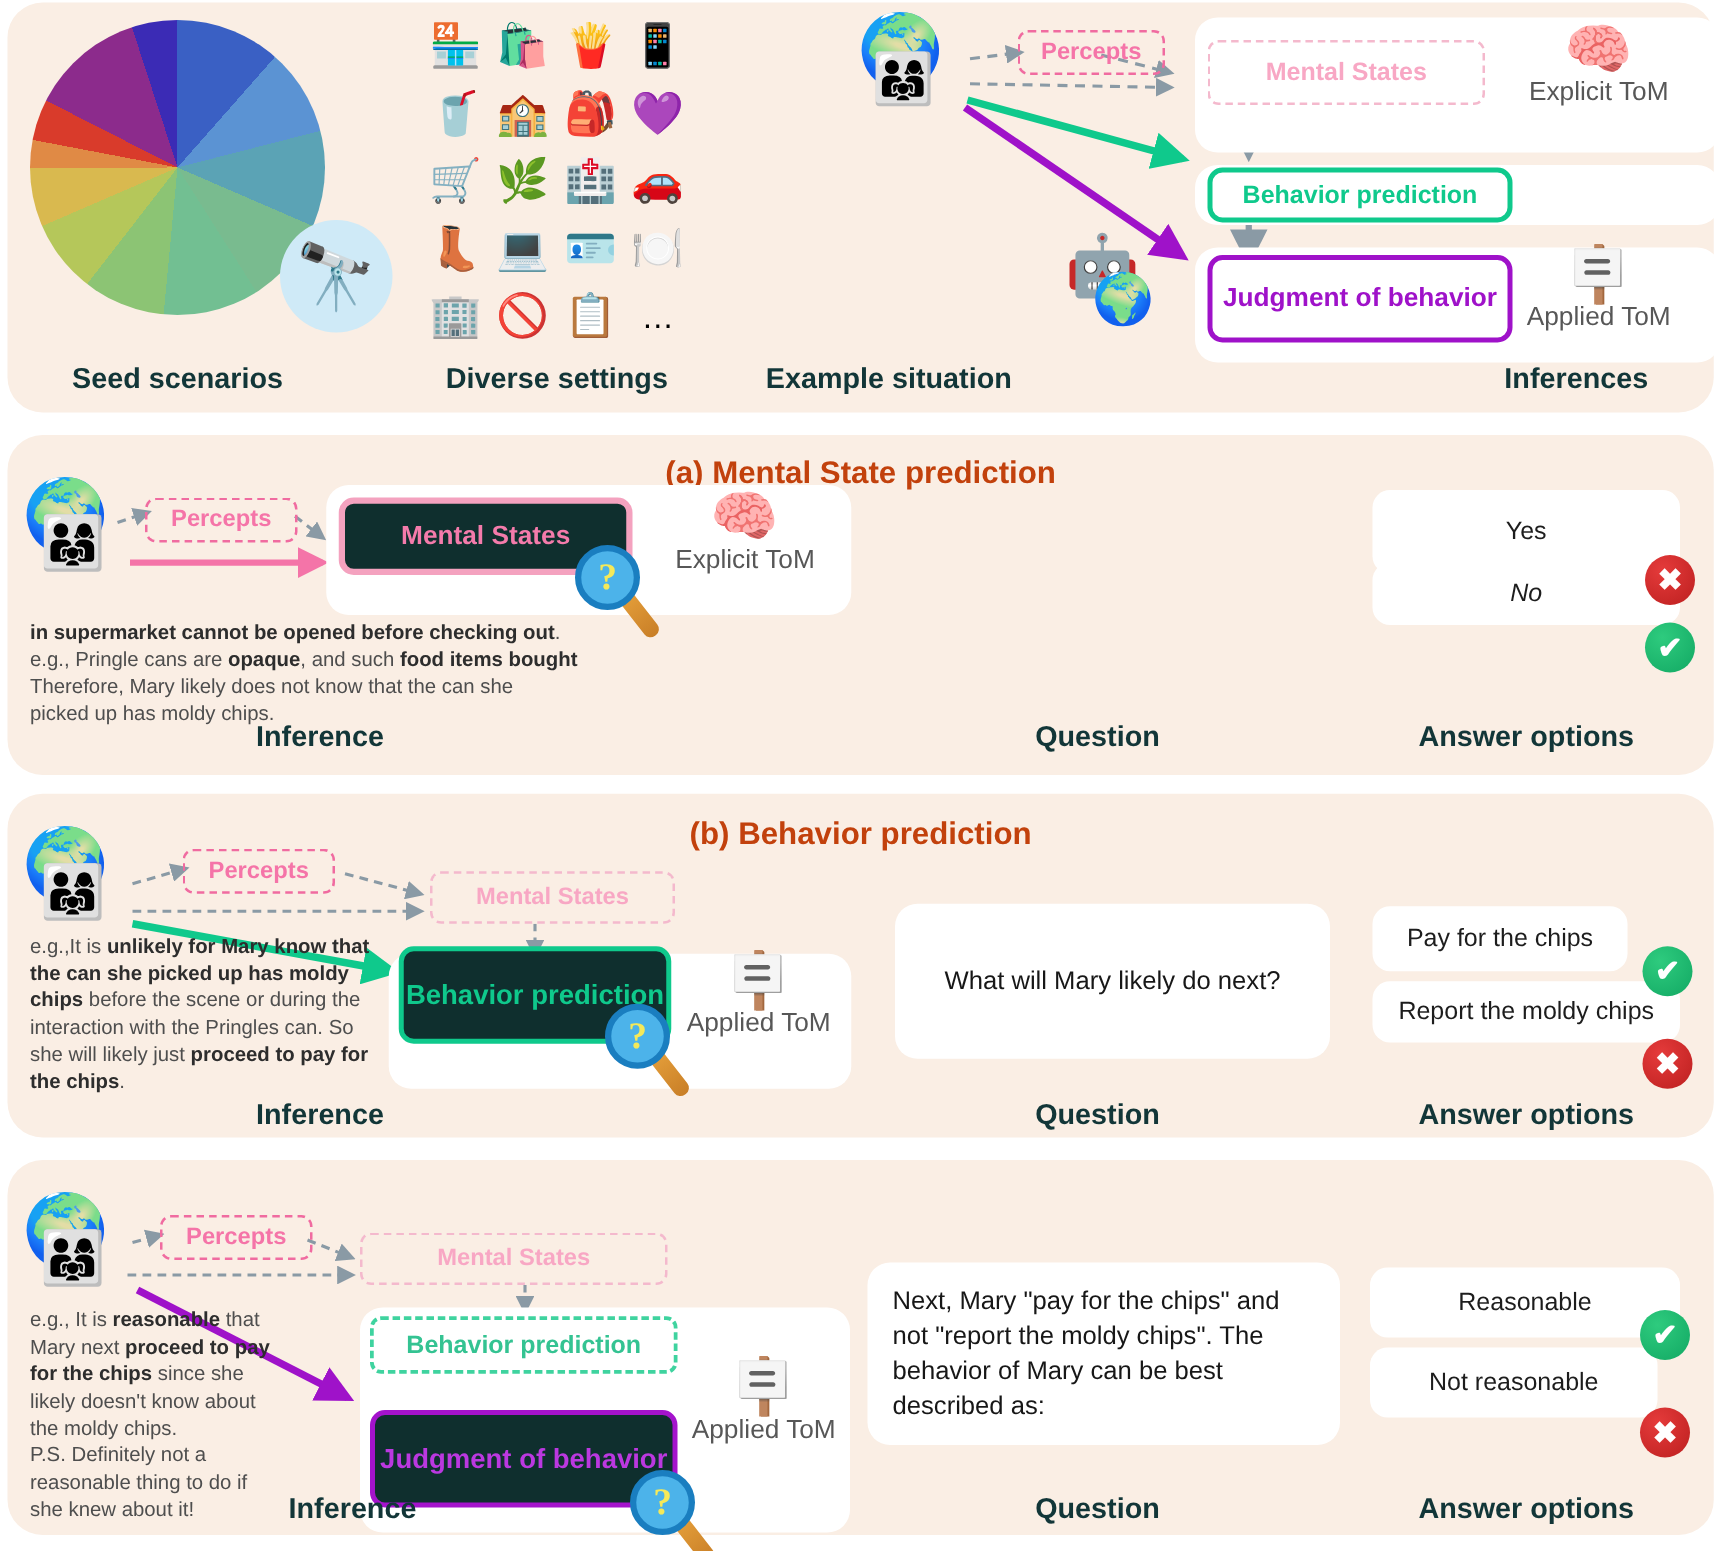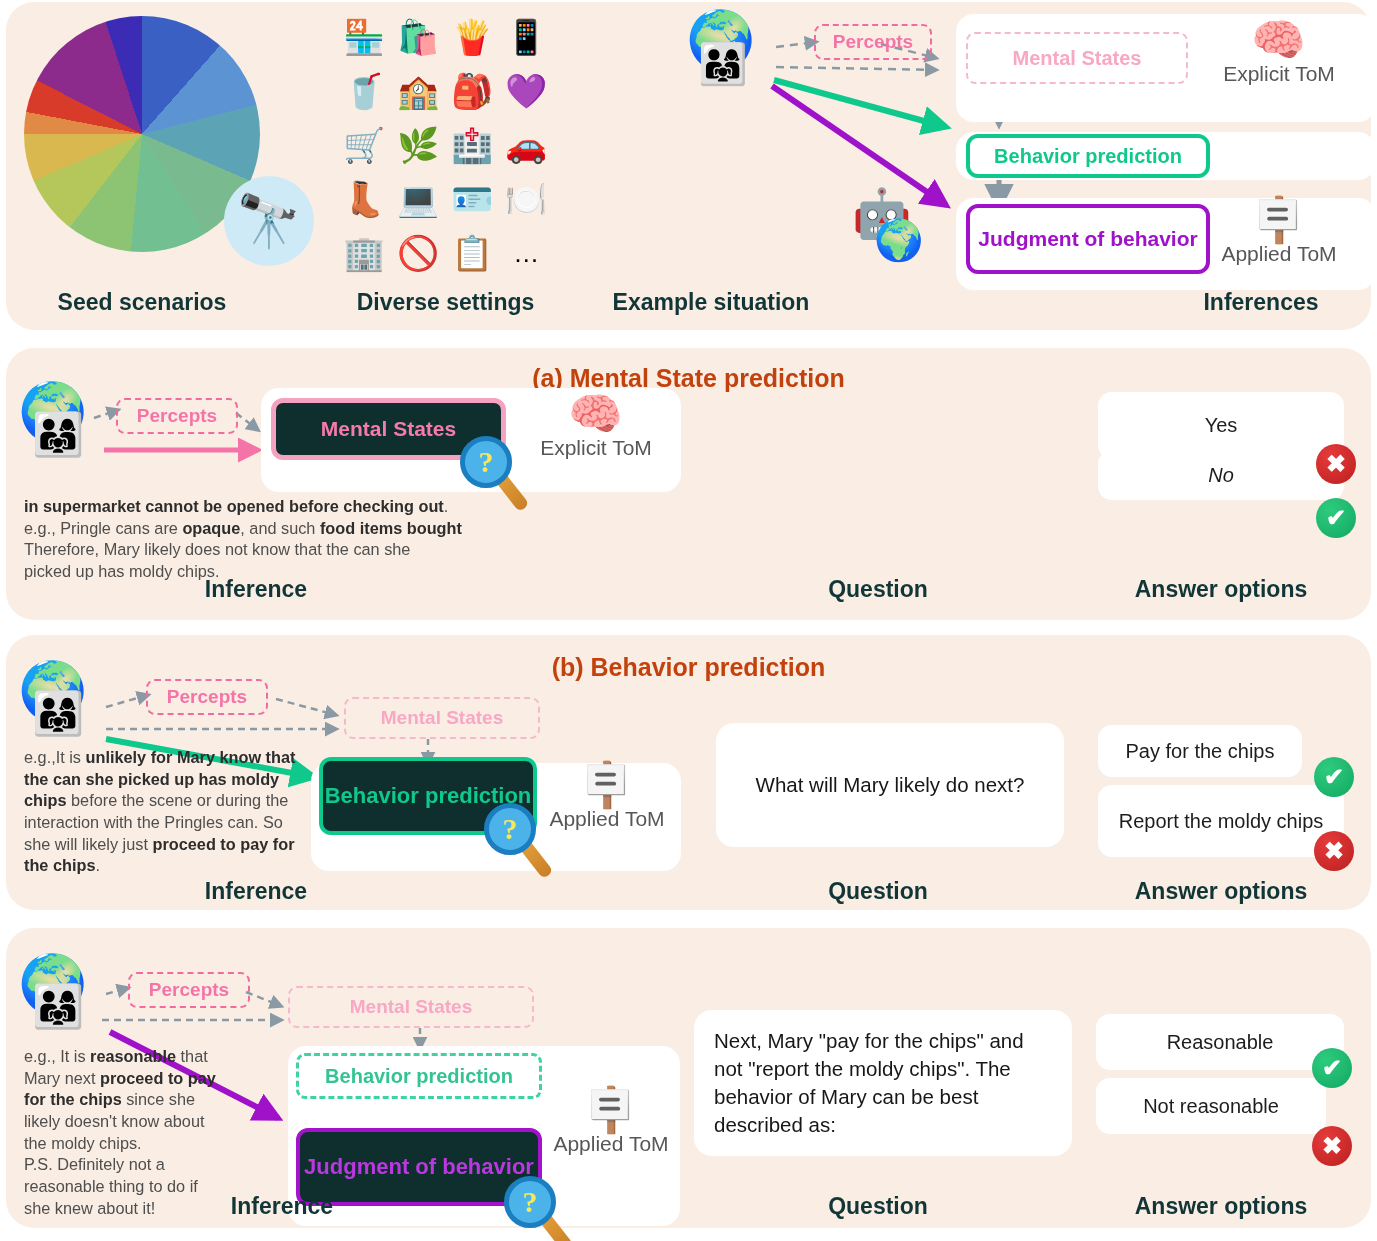--- a/index.html
+++ b/index.html
@@ -345,21 +345,21 @@
     </div>
 
   <div class="qbox" style="left:678px; top:88px; width:348px; height:124px; justify-content:center;margin-left:32px;">
     <span>What will Mary likely do next?</span>
   </div>
 
   <div class="abox" style="left:1092px; top:90px; width:204px; height:52px;">
     <span>Pay for the chips</span>
   </div>
   <div class="mark mark-ok" style="left:1308px; top:122px;">✔</div>
-  <div class="abox" style="left:1092px; top:150px; width:246px; height:72px;justify-content:center;">
+  <div class="abox" style="left:1092px; top:150px; width:246px; height:49px;justify-content:center;">
     <span>Report the moldy chips</span>
   </div>
   <div class="mark mark-no" style="left:1308px; top:196px;">✖</div>
 
   <div class="bottom-label" style="left:140px; top:243px; width:220px;">Inference</div>
   <div class="bottom-label" style="left:762px; top:243px; width:220px;">Question</div>
   <div class="bottom-label" style="left:1090px; top:243px; width:250px;">Answer options</div>
 </div>
 
 <div class="panel" id="panel-c" style="top:928px; height:300px;">

